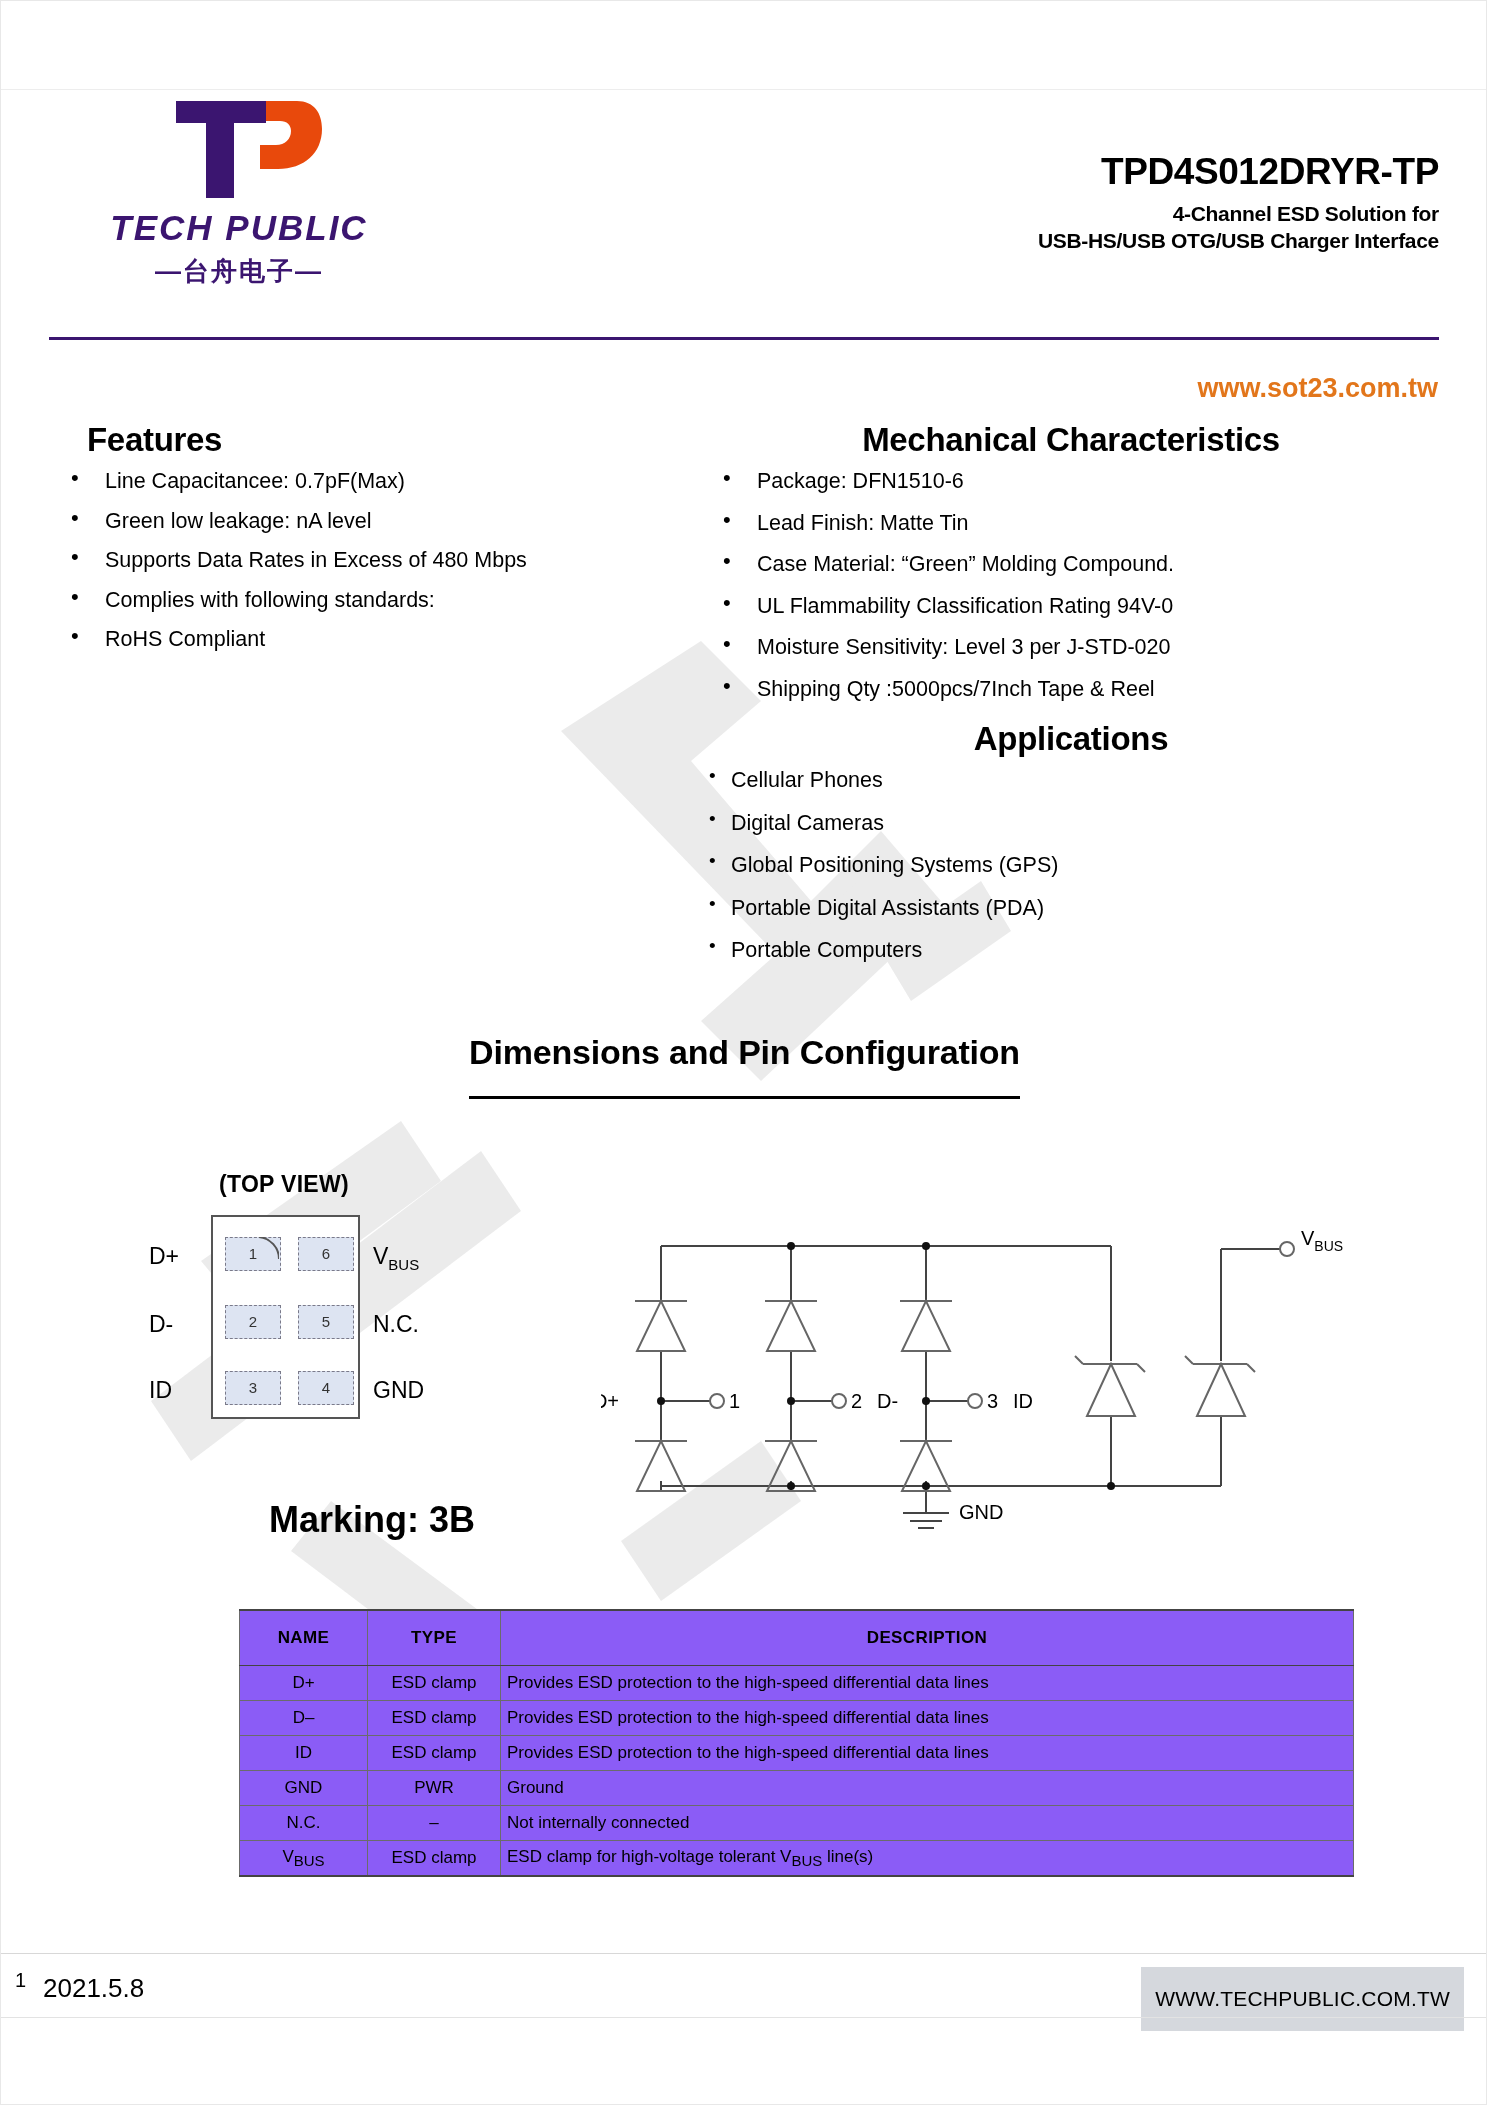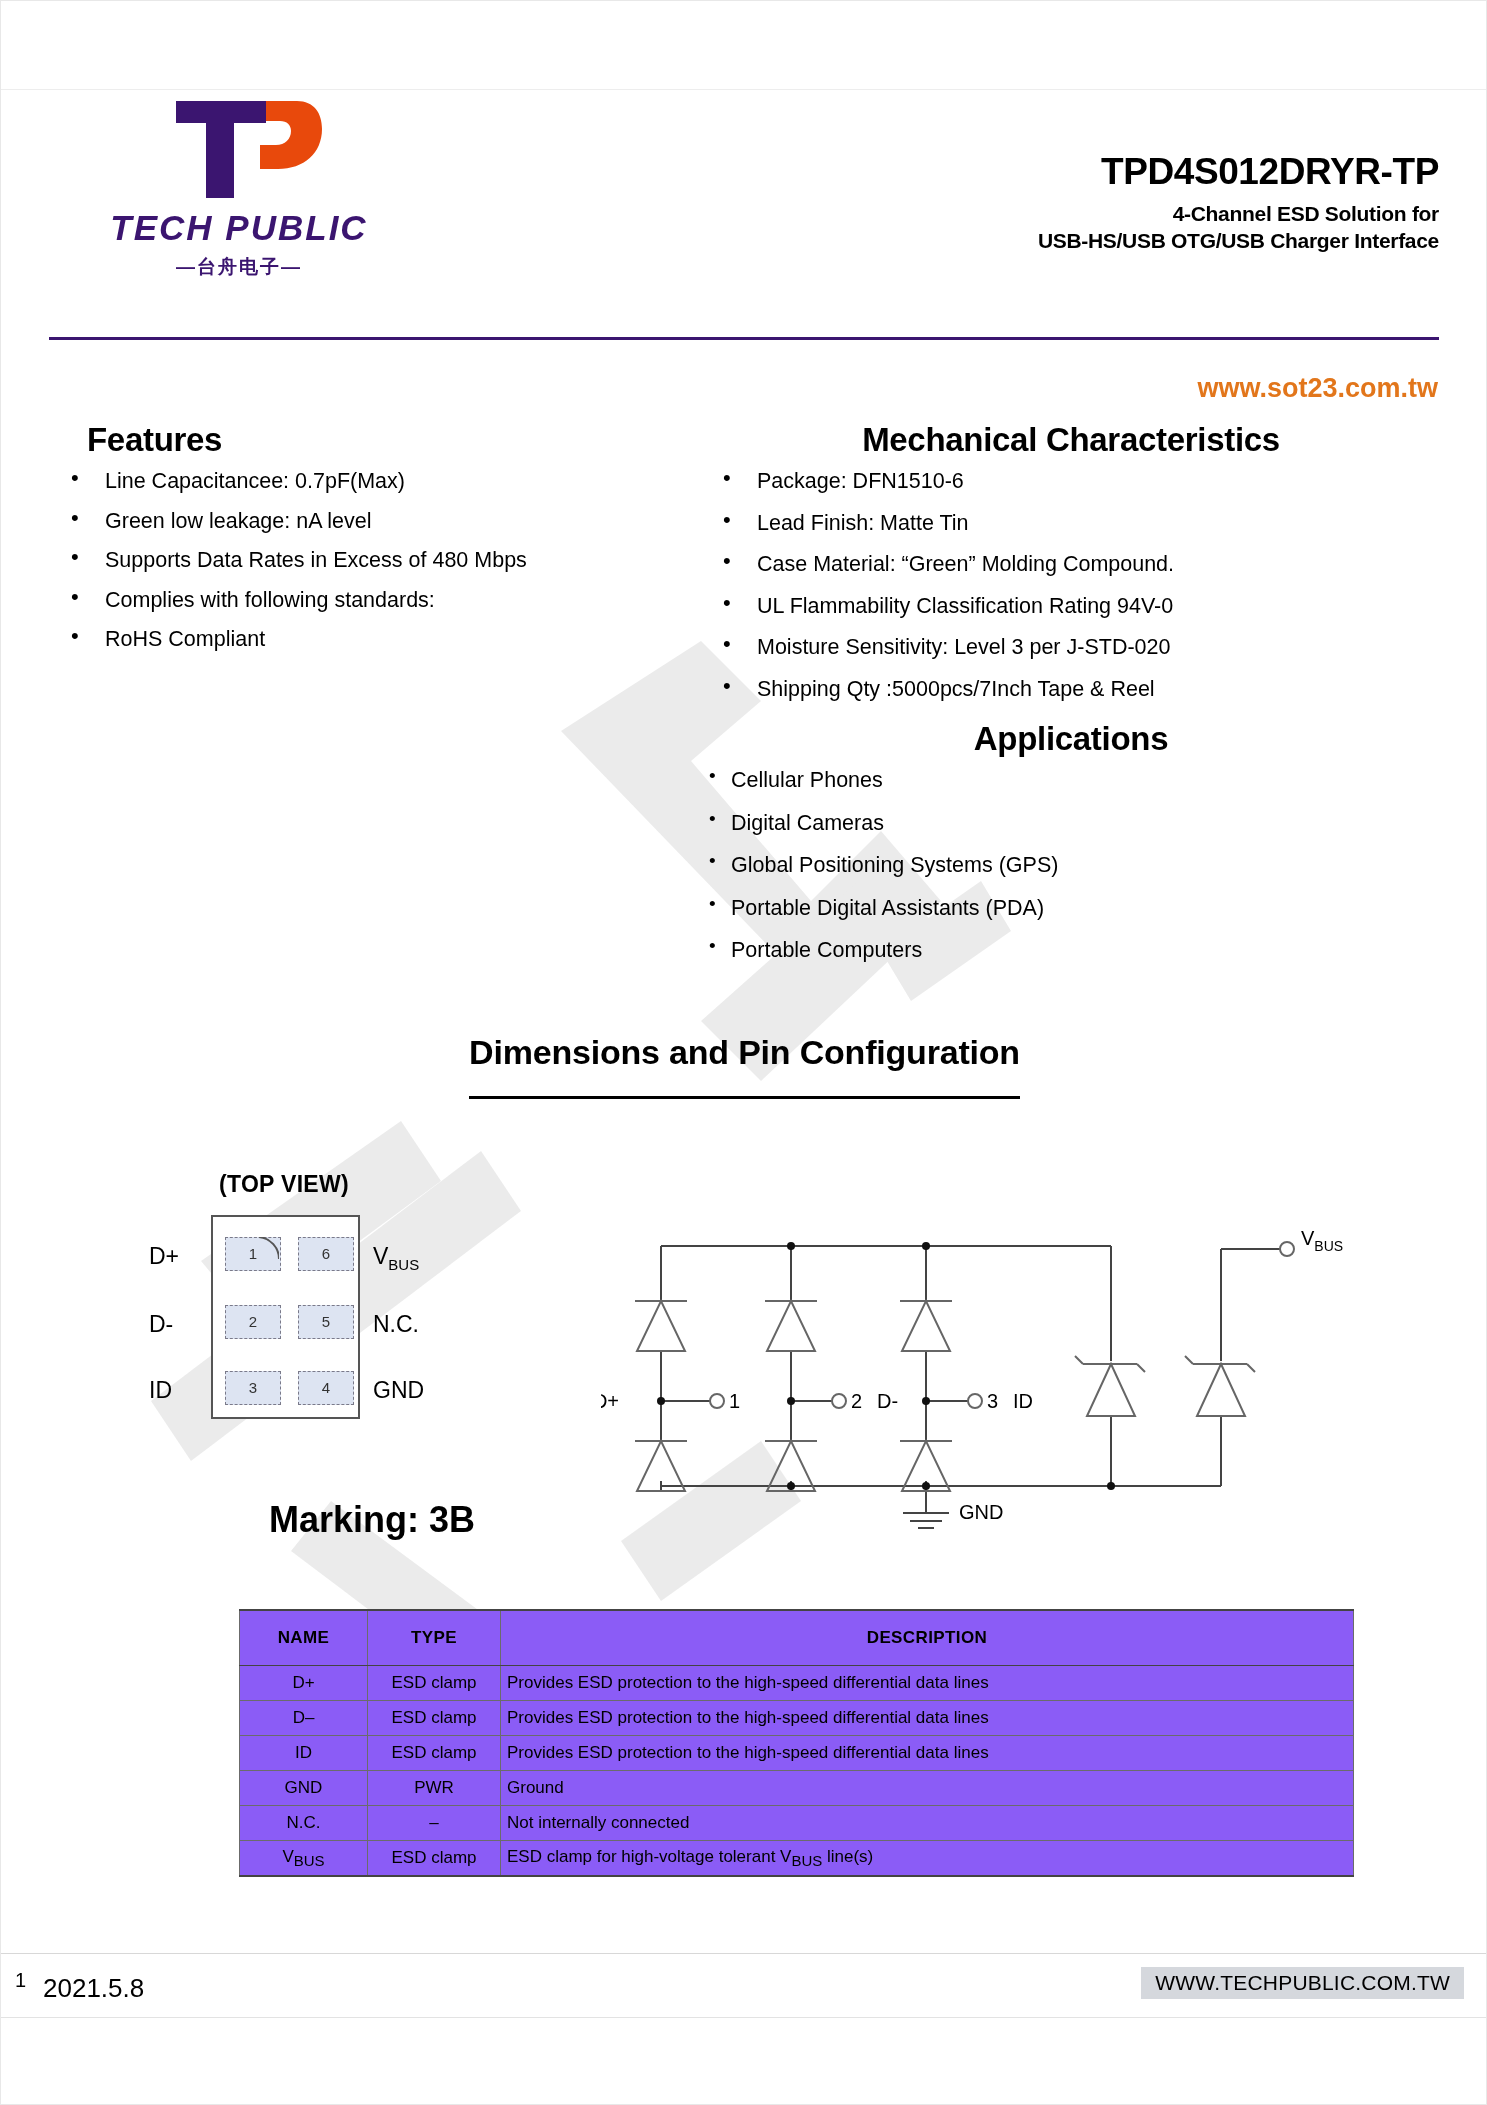--- a/index.html
+++ b/index.html
@@ -52,21 +52,21 @@
     font-family: "Liberation Sans", sans-serif;
     font-size: 35px;
     font-weight: bold;
     font-style: italic;
     letter-spacing: 2.0px;
     color: #3b1570;
     margin-top: 6px;
     white-space: nowrap;
   }
   .logo-cn {
-    font-size: 19px;
+    font-size: 26px;
     color: #3b1570;
     font-weight: bold;
     letter-spacing: 2px;
     margin-top: 6px;
     white-space: nowrap;
   }
 
   .hdr-right {
     position: absolute;
     right: 0; top: 62px;
@@ -284,21 +284,21 @@
   .foot-date {
     position: absolute;
     left: 42px; top: 1972px;
     font-size: 26px;
     z-index: 2;
   }
   .foot-site {
     position: absolute;
     right: 22px; top: 1966px;
     background: #d5d8dd;
-    padding: 4px 14px;
+    padding: 20px 14px;
     font-size: 21px;
     letter-spacing: 0.2px;
     z-index: 2;
   }
   .foot-rule2 {
     position: absolute;
     left: 0; top: 2016px;
     width: 1487px; height: 1px;
     background: #e3e3e3;
     z-index: 2;

